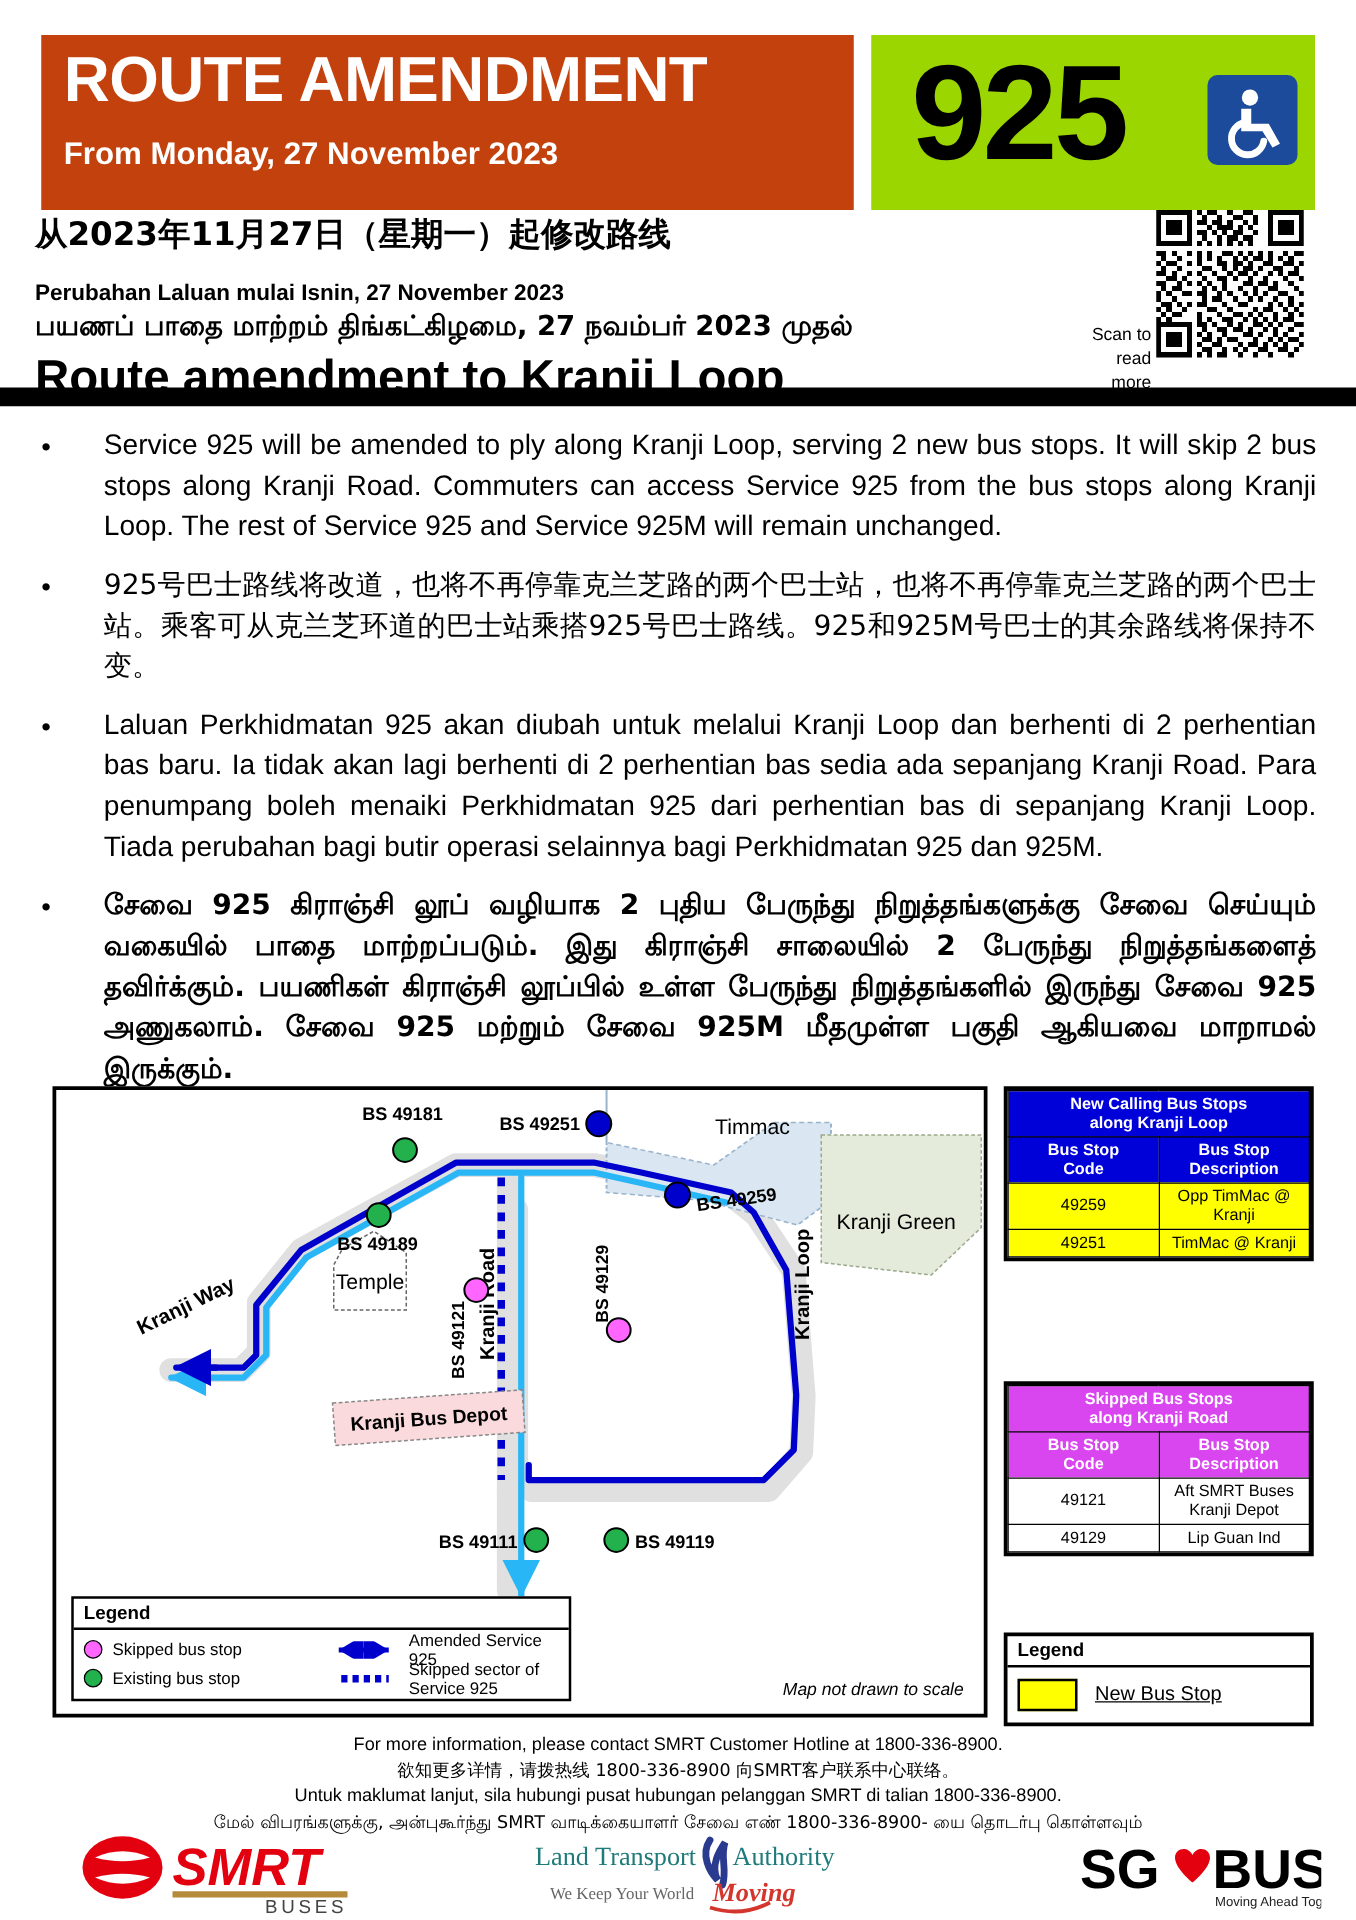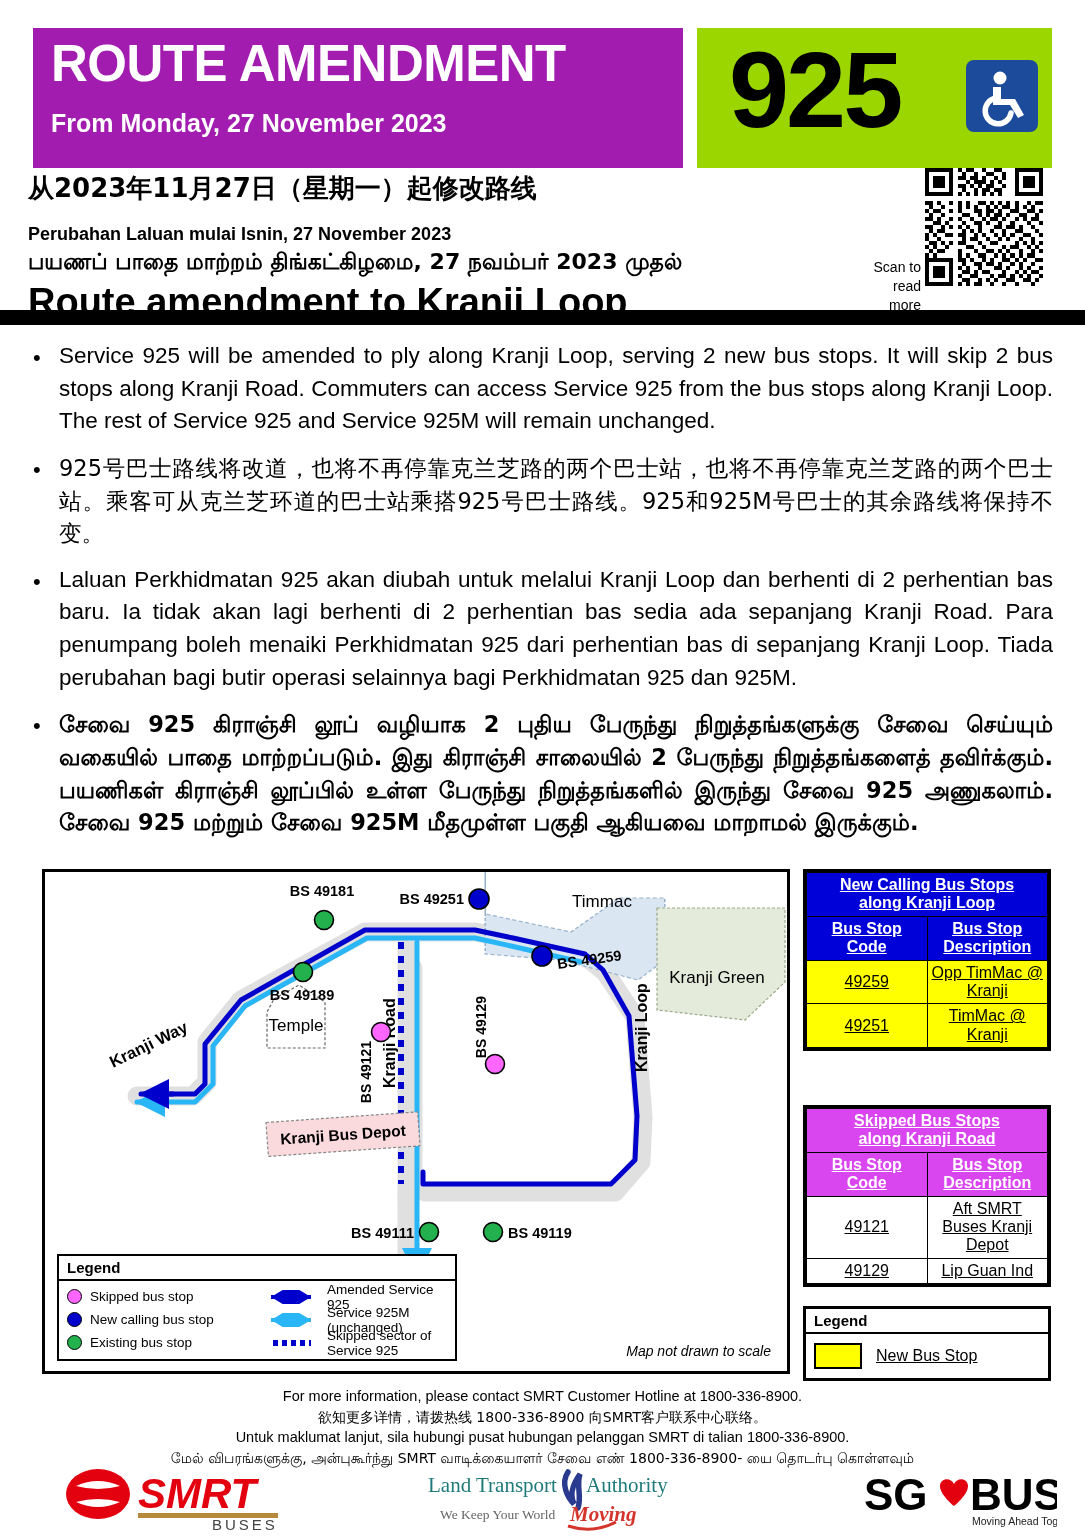--- a/index.html
+++ b/index.html
@@ -9,21 +9,21 @@
     font-family: "Liberation Sans", sans-serif;
     color: #000000;
     overflow: hidden;
   }
   .page { position: relative; width: 1085px; height: 1536px; }
 
   
   .hdr-blue {
     position: absolute; left: 33px; top: 28px;
     width: 650px; height: 140px;
-    background: #a21caf;
+    background: #c2410c;
     padding: 10px 18px 0 18px;
   }
   .hdr-title {
     color: #ffffff; font-weight: bold; font-size: 51px;
     letter-spacing: -0.5px; line-height: 1.0; white-space: nowrap;
   }
   .hdr-sub {
     color: #ffffff; font-weight: bold; font-size: 25px;
     margin-top: 20px; white-space: nowrap;
   }
@@ -66,21 +66,21 @@
     background: #000000;
   }
 
   
   .bullets { position: absolute; left: 33px; top: 340px; width: 1020px; }
   .bullet { display: flex; margin-bottom: 14px; }
   .bullet .dot {
     width: 26px; flex: 0 0 26px; font-size: 22px; line-height: 1.45;
     text-align: left; padding-top: 2px;
   }
-  .bullet .txt { flex: 1; font-size: 22.5px; line-height: 1.45; text-align: justify; }
+  .bullet .txt { flex: 1; font-size: 22.5px; line-height: 1.45; text-align: justify; margin-left: 24px; }
   .txt-cn { font-family: "DejaVu Sans", sans-serif; font-size: 22px; line-height: 1.5; }
   .txt-ta { font-family: "DejaVu Sans", sans-serif; font-size: 20.5px; line-height: 1.5;
             font-weight: bold; }
 
   
   .map-frame {
     position: absolute; left: 42px; top: 869px;
     width: 748px; height: 505px;
     border: 3px solid #000; background: #fff; overflow: hidden;
   }
@@ -112,21 +112,21 @@
 
   
   .tbl {
     position: absolute; left: 803px; width: 248px;
     border: 3px solid #000; border-collapse: collapse;
   }
   .tbl-new { top: 869px; }
   .tbl-skip { top: 1105px; }
   table.t { width: 100%; border-collapse: collapse; table-layout: fixed; }
   table.t td { border: 1px solid #000; text-align: center; vertical-align: middle;
-               font-size: 16px; padding: 3px 2px; line-height: 1.15; text-decoration: underline; }
+               font-size: 13px; padding: 3px 2px; line-height: 1.15; }
   td.hd-blue { background: #0000d8; color: #fff; font-weight: bold; font-size: 15px; }
   td.hd-pink { background: #d946ef; color: #ffffff; font-weight: bold; font-size: 15px; }
   td.cell-yellow { background: #ffff00; color: #000; }
   td.cell-white { background: #fff; color: #000; }
 
   .tbl-legend {
     position: absolute; left: 803px; top: 1306px; width: 248px;
     border: 3px solid #000; background: #fff;
   }
   .tl-title { font-size: 15px; font-weight: bold; padding: 3px 8px;
@@ -534,40 +534,20 @@
                     <path d="M0,0 L5,3 L0,6 z" fill="#0000cc"></path>
                   </marker>
                 </defs>
               <line x1="8" y1="7" x2="48" y2="7" stroke="#0000cc" stroke-width="4" marker-end="url(#lgA)" marker-start="url(#lgAs)"></line>
             </svg>
             <span class="ml-lbl">Amended Service 925</span>
           </div>
         </div>
         <div class="ml-row">
           <div class="ml-cell left">
-            <span class="ml-dot" style="background:#0000cc"></span>
-            <span class="ml-lbl">New calling bus stop</span>
-          </div>
-          <div class="ml-cell right">
-            <svg class="ml-arrow" height="14" viewBox="0 0 56 14">
-              <defs>
-                  <marker id="lgC" markerWidth="6" markerHeight="6" refX="5" refY="3" orient="auto">
-                    <path d="M0,0 L5,3 L0,6 z" fill="#29b6f6"></path>
-                  </marker>
-                    <marker id="lgCs" markerWidth="6" markerHeight="6" refX="5" refY="3" orient="auto-start-reverse">
-                    <path d="M0,0 L5,3 L0,6 z" fill="#29b6f6"></path>
-                  </marker>
-                </defs>
-              <line x1="8" y1="7" x2="48" y2="7" stroke="#29b6f6" stroke-width="4" marker-end="url(#lgC)" marker-start="url(#lgCs)"></line>
-            </svg>
-            <span class="ml-lbl">Service 925M (unchanged)</span>
-          </div>
-        </div>
-        <div class="ml-row">
-          <div class="ml-cell left">
             <span class="ml-dot" style="background:#22b14c"></span>
             <span class="ml-lbl">Existing bus stop</span>
           </div>
           <div class="ml-cell right">
             <svg class="ml-arrow" height="14" viewBox="0 0 56 14">
               <line x1="10" y1="7" x2="48" y2="7" stroke="#0000cc" stroke-width="6" stroke-dasharray="5,4"></line>
             </svg>
             <span class="ml-lbl">Skipped sector of  Service 925</span>
           </div>
         </div>

